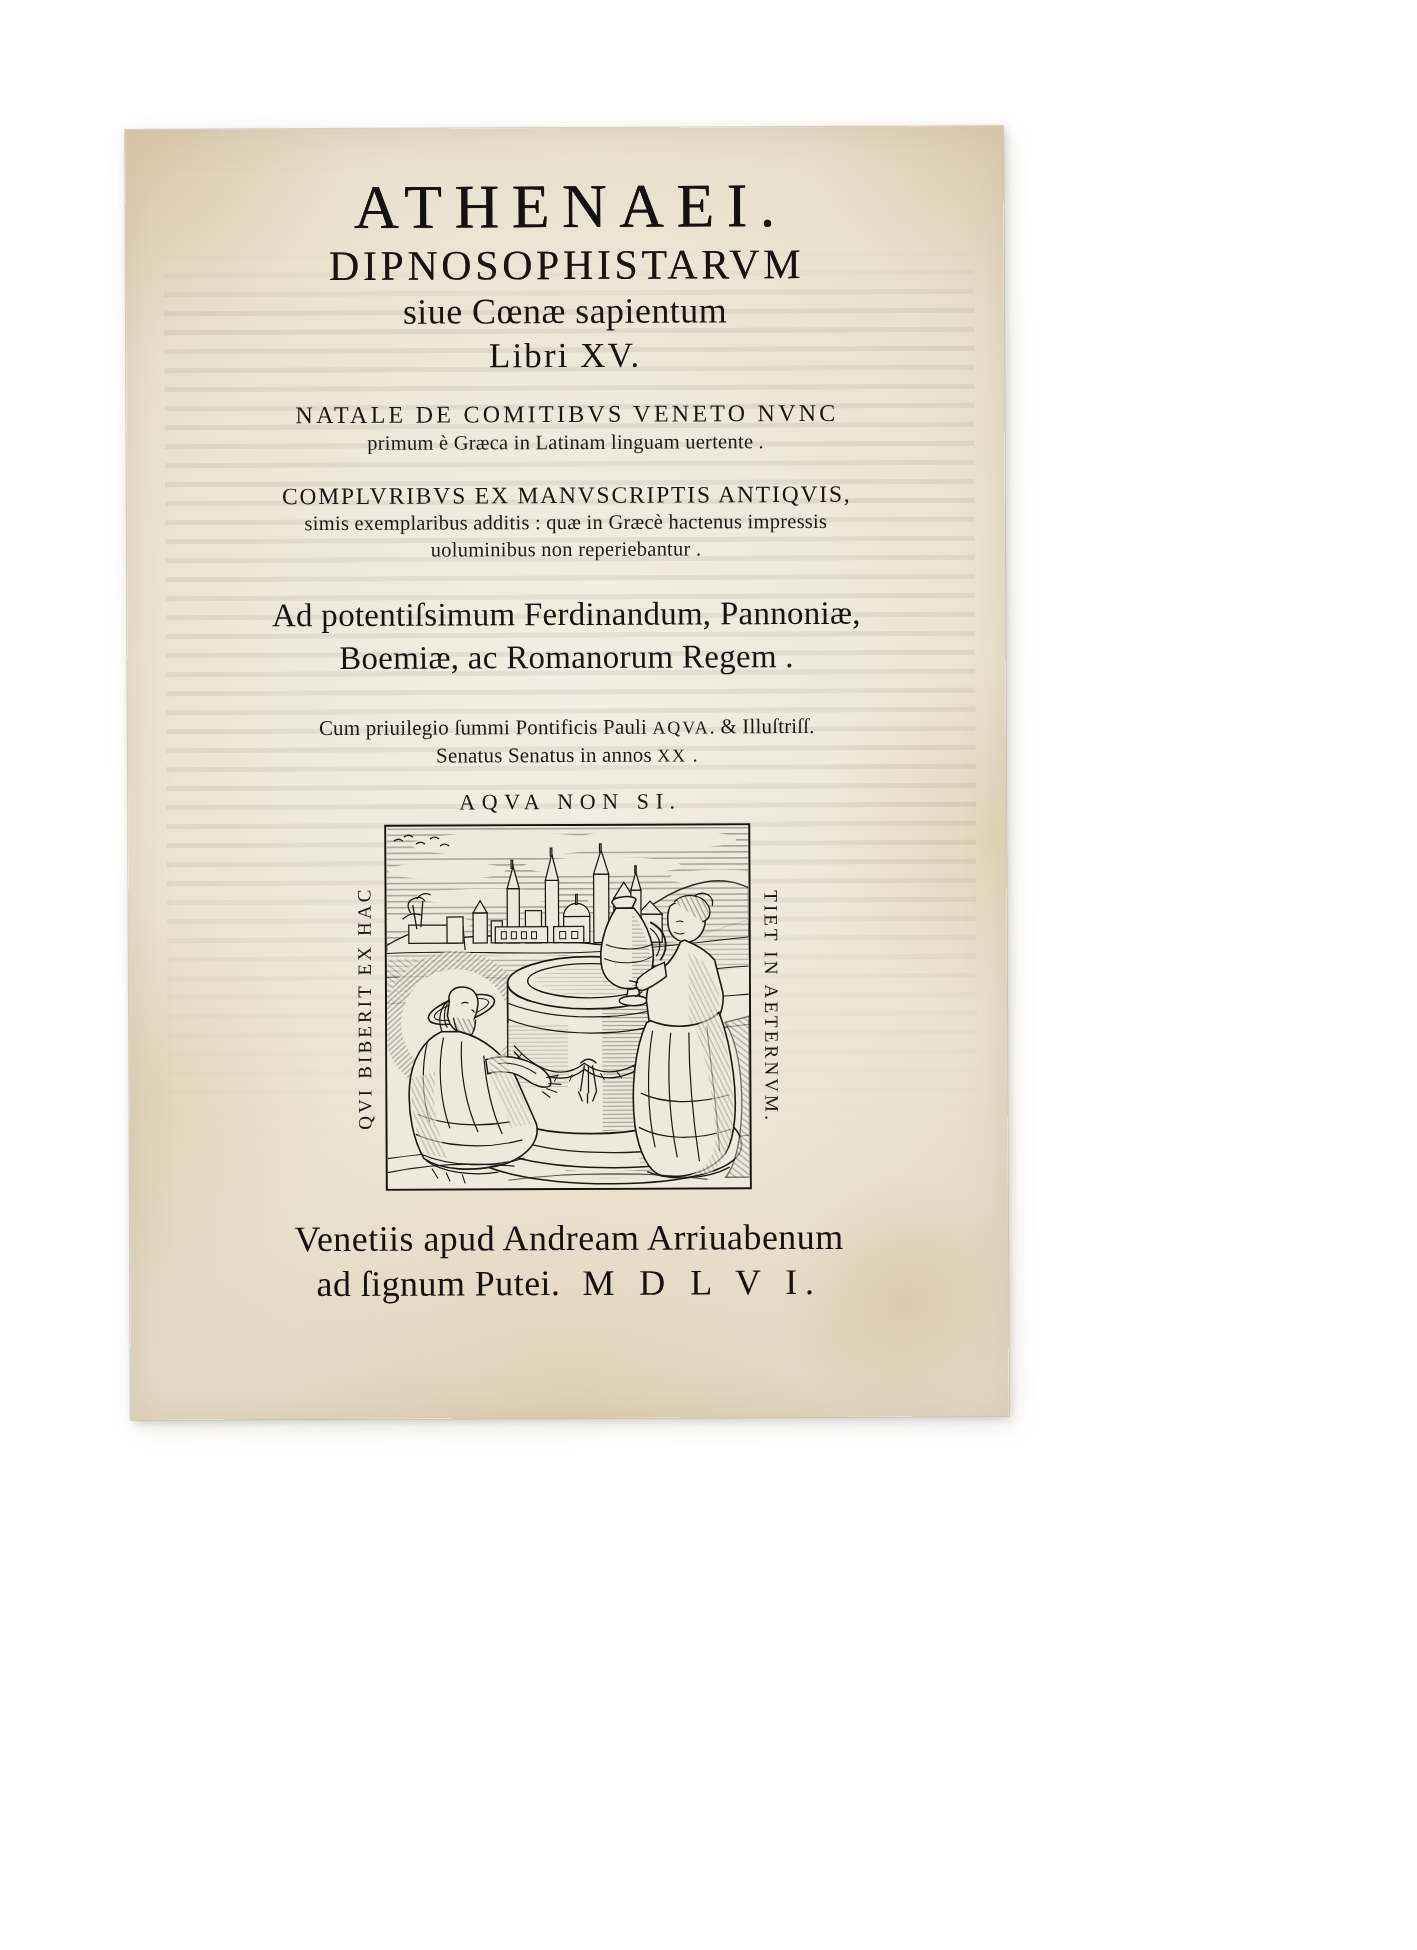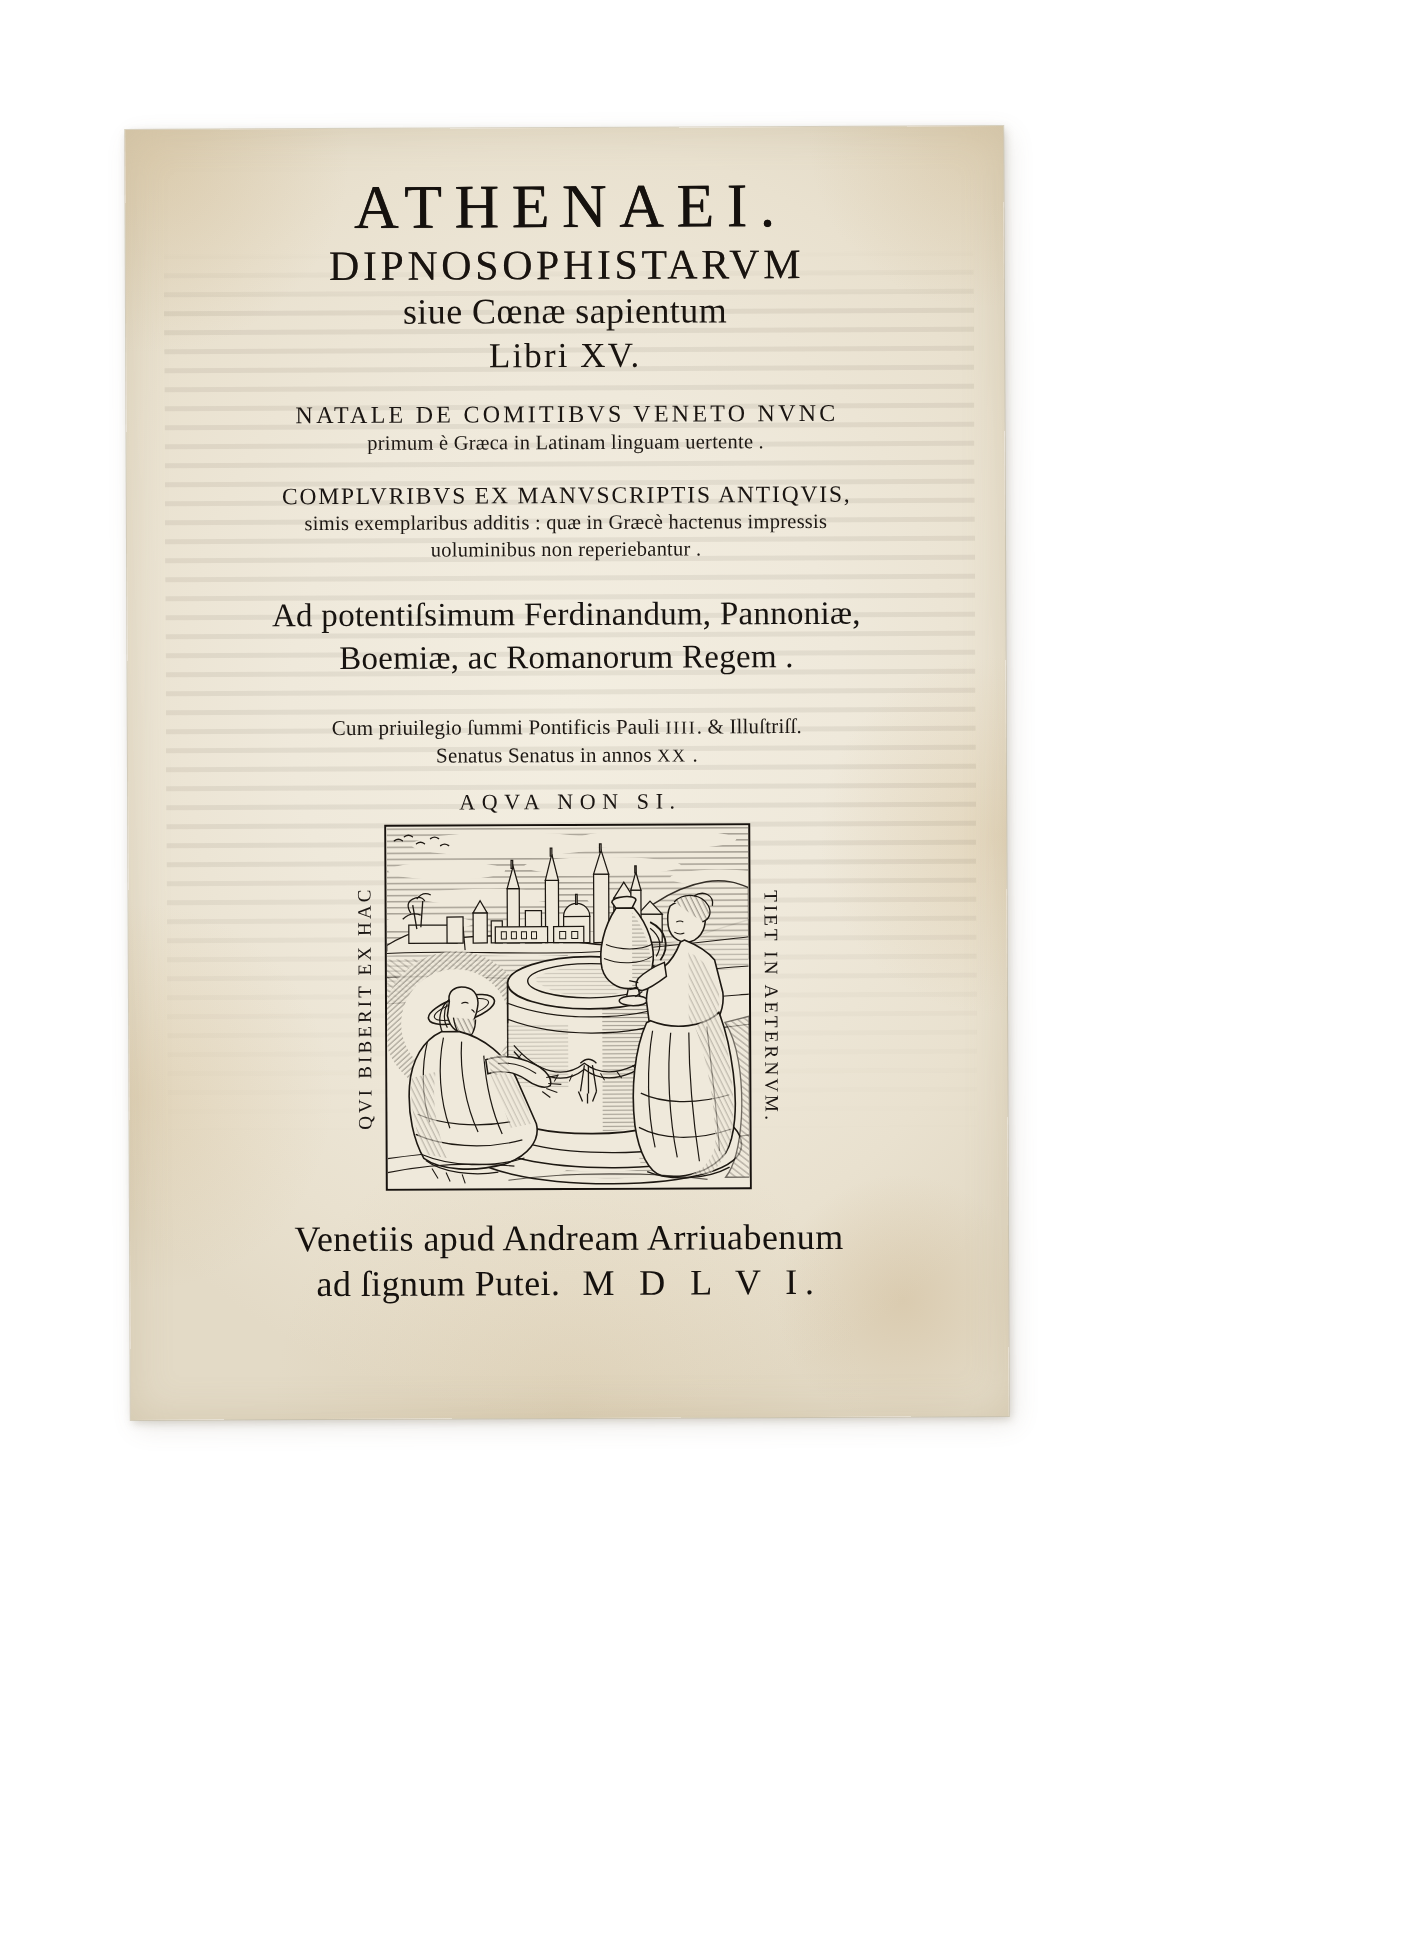--- a/index.html
+++ b/index.html
@@ -238,21 +238,21 @@
         <div class="l-small">simis exemplaribus additis : quæ in Græcè hactenus impressis</div>
         <div class="l-small">uoluminibus non reperiebantur .</div>
       </div>
 
       <div class="blk" style="margin-top:30px">
         <div class="l-ded">Ad potentiſsimum Ferdinandum, Pannoniæ,</div>
         <div class="l-ded">Boemiæ, ac Romanorum Regem .</div>
       </div>
 
       <div class="blk" style="margin-top:34px">
-        <div class="l-priv"><span>Cum priuilegio ſummi Pontificis Pauli </span><span class="sc">IIII</span><span>. &amp; Illuſtriſſ.</span></div>
+        <div class="l-priv"><span>Cum priuilegio ſummi Pontificis Pauli </span><span class="sc">AQVA</span><span>. &amp; Illuſtriſſ.</span></div>
         <div class="l-priv"><span>Senatus Senatus in annos </span><span class="sc">XX</span><span> .</span></div>
       </div>
 
       <div class="device-wrap">
 
         <div class="device-motto-top">AQVA NON SI.</div>
 
         <div class="device-row">
 
           <div class="vert-motto left">QVI BIBERIT EX HAC</div>

